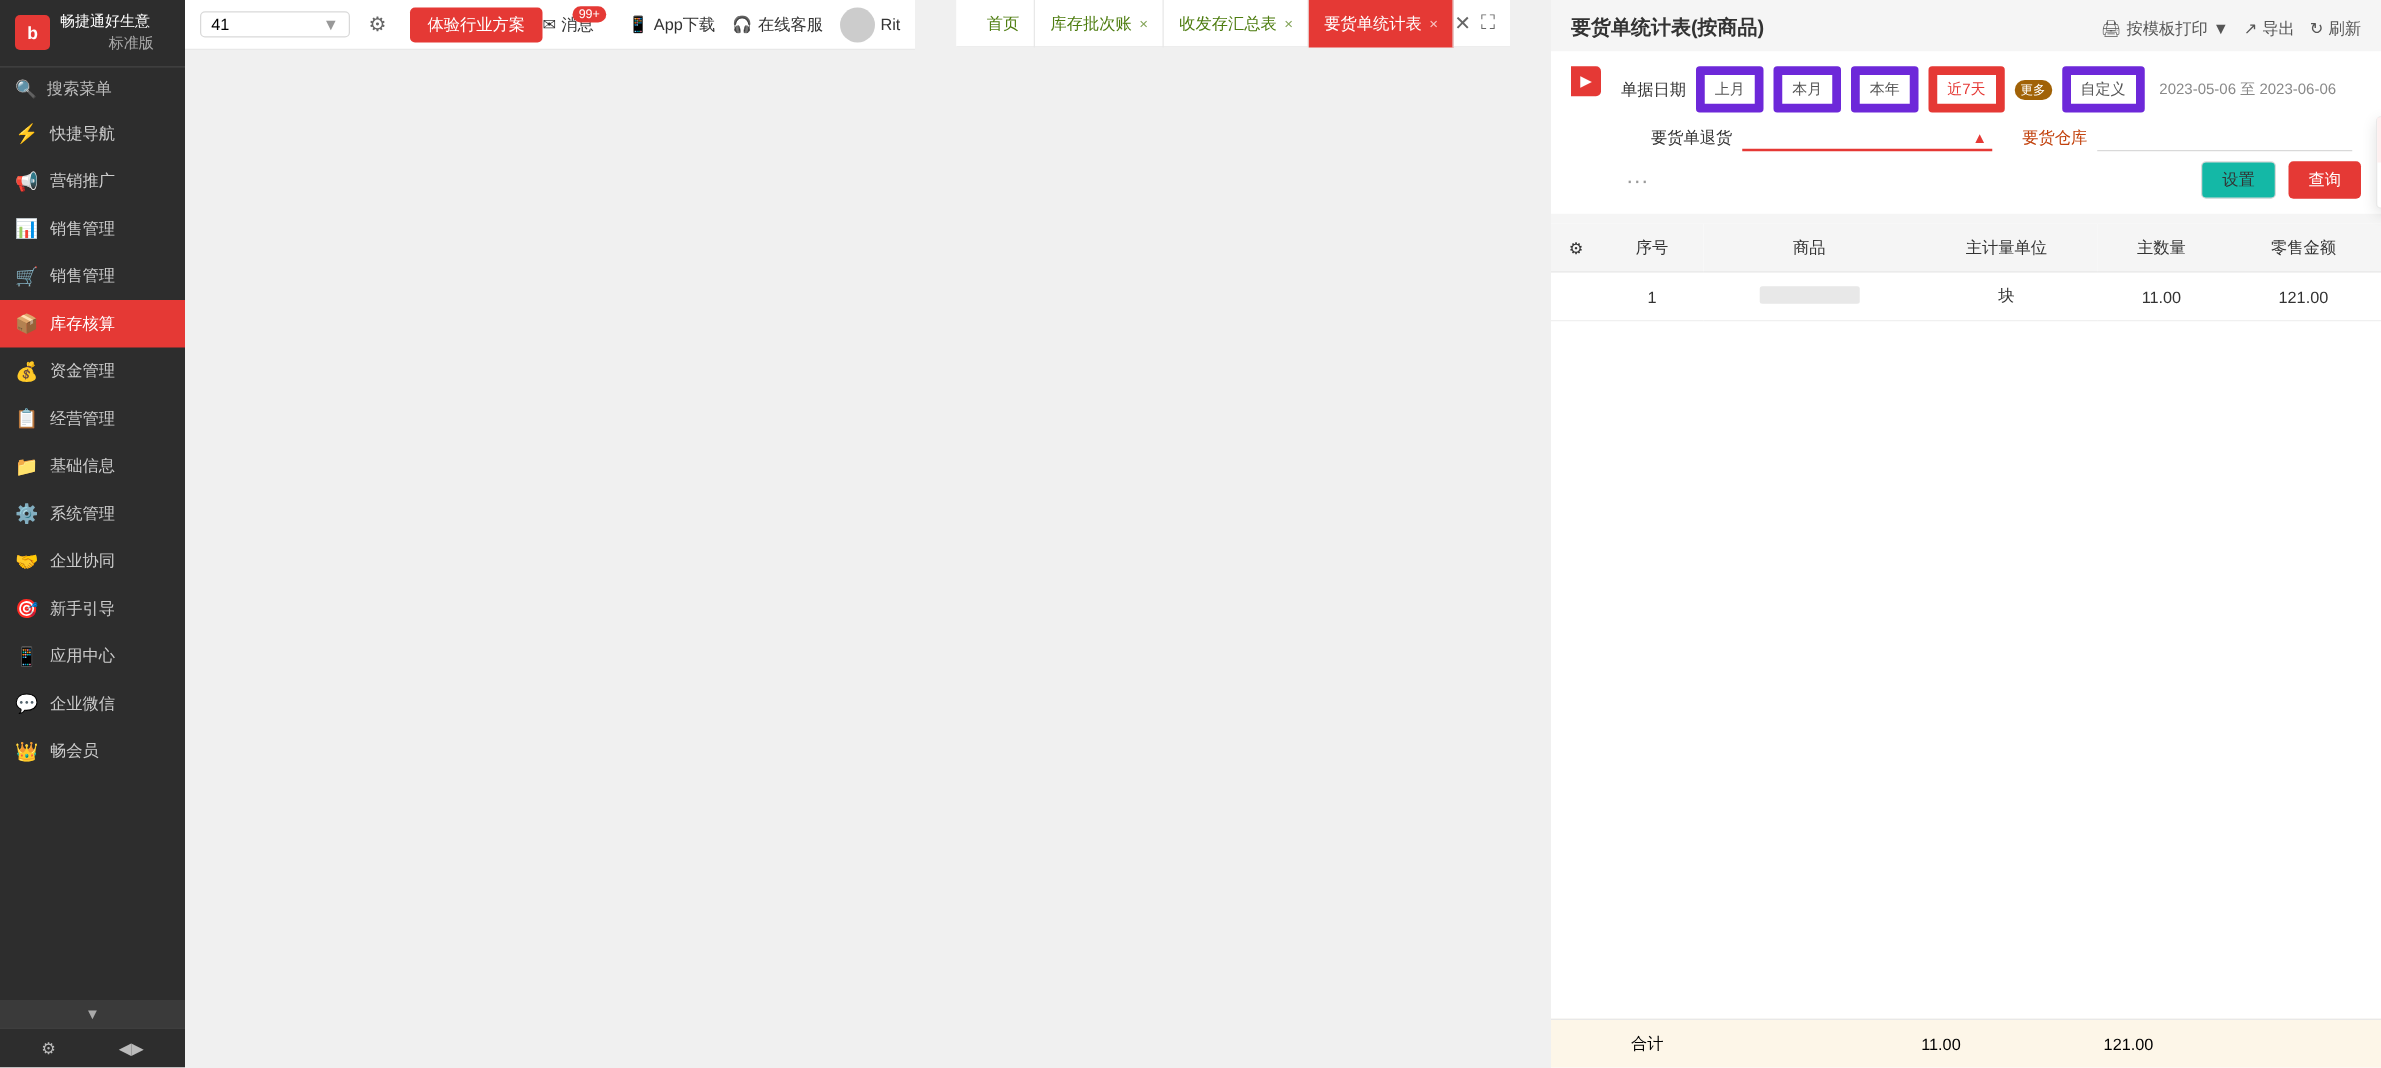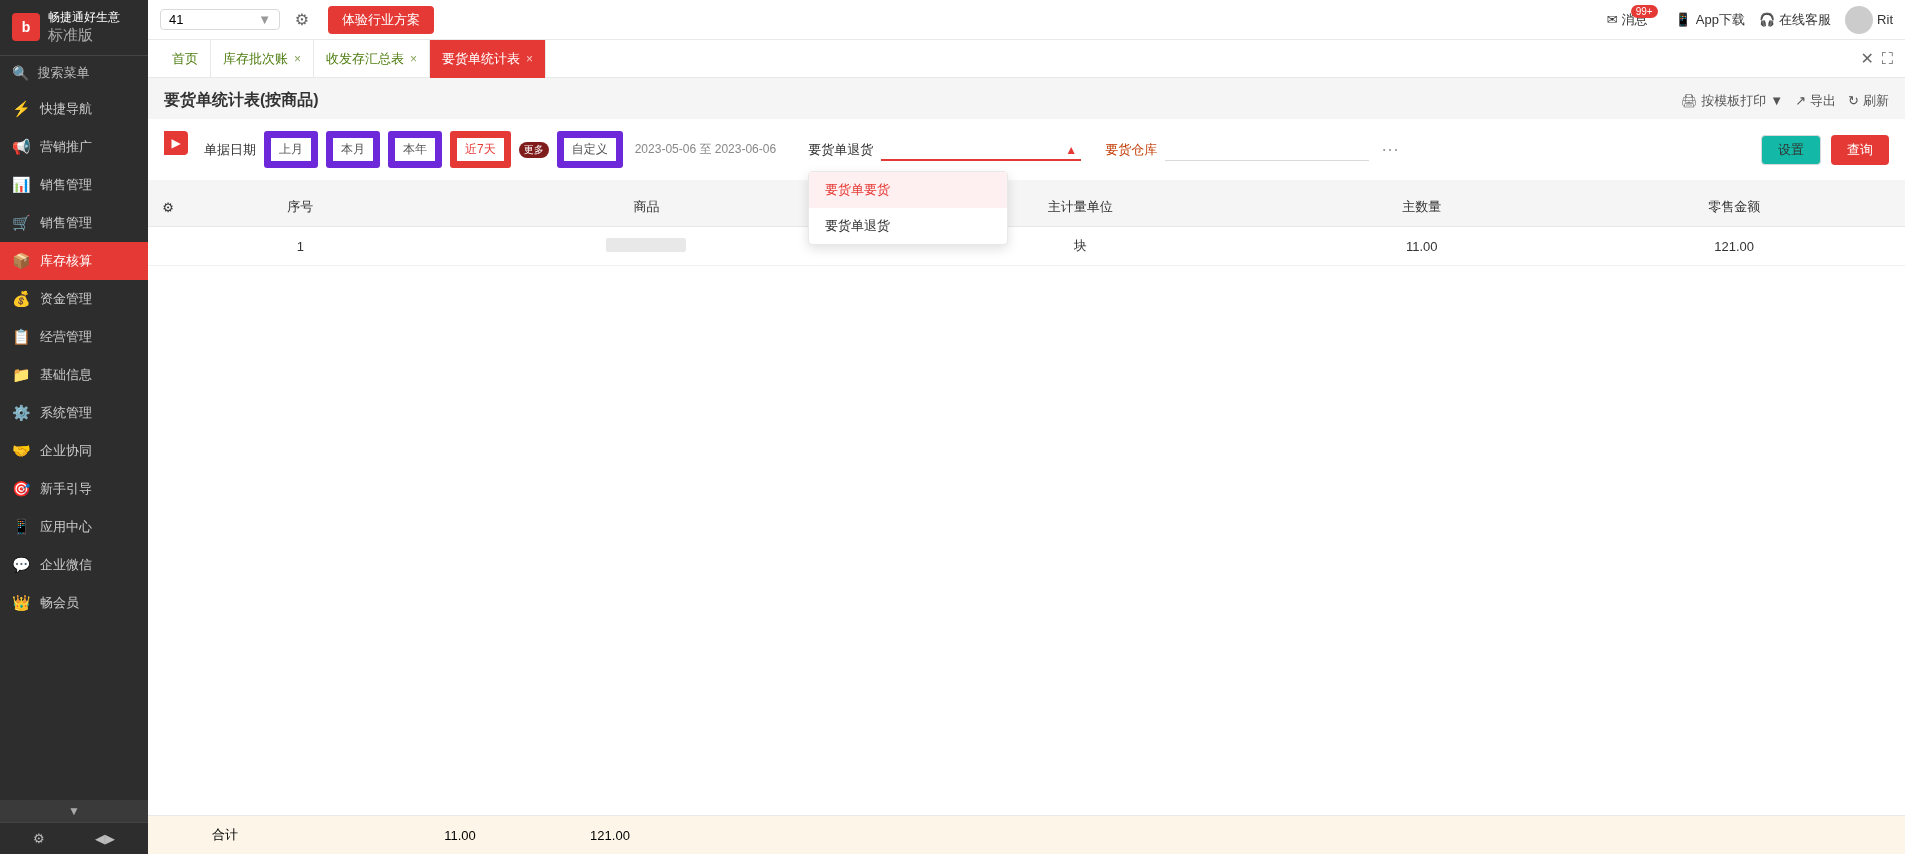--- a/index.html
+++ b/index.html
@@ -25,21 +25,21 @@
     .sidebar-logo .logo-icon {
       width: 28px; height: 28px;
       background: #e53935;
       border-radius: 4px;
       display: flex; align-items: center; justify-content: center;
       color: #fff; font-weight: bold; font-size: 14px;
       margin-right: 8px;
       flex-shrink: 0;
     }
     .sidebar-logo .logo-text { font-size: 12px; line-height: 1.3; }
-    .sidebar-logo .logo-sub { font-size: 15px; color: #aaa; }
+    .sidebar-logo .logo-sub { font-size: 12px; color: #aaa; margin-left: 39px; }
 
     .sidebar-search {
       display: flex; align-items: center;
       padding: 8px 12px;
       cursor: pointer;
       color: #bbb;
       font-size: 13px;
     }
     .sidebar-search .icon { margin-right: 8px; font-size: 14px; }
 
@@ -70,23 +70,23 @@
       padding: 8px;
     }
     .sidebar-bottom-btn {
       color: #bbb; cursor: pointer; font-size: 13px;
     }
 
     
     .main {
       flex: 1;
       display: flex;
-      flex-direction: column;
       height: 100%;
       overflow: hidden;
+      gap: 33px;
     }
 
     
     .topbar {
       display: flex;
       align-items: center;
       background: #fff;
       height: 40px;
       padding: 0 12px;
       border-bottom: 1px solid #e8e8e8;
@@ -232,21 +232,21 @@
     .filter-row {
       display: flex; align-items: center; gap: 8px; flex-wrap: wrap; flex: 1;
     }
     .filter-label { font-size: 13px; color: #333; white-space: nowrap; }
     .date-btn {
       padding: 3px 8px; border: 7px solid #6d28d9; border-radius: 3px;
       cursor: pointer; font-size: 12px; color: #555; background: #fff;
     }
     .date-btn.active { color: #e53935; border-color: #e53935; }
     .date-badge {
-      background: #7f1d1d; color: #fff;
+      background: #a16207; color: #fff;
       border-radius: 8px; padding: 1px 5px; font-size: 10px;
       cursor: pointer;
     }
     .date-range { font-size: 12px; color: #888; margin-left: 4px; }
 
     .filter-type-label { font-size: 13px; color: #333; white-space: nowrap; margin-left: 24px; }
     .filter-select {
       border: none; border-bottom: 1px solid #e53935;
       padding: 3px 24px 3px 4px;
       font-size: 13px; color: #333;

